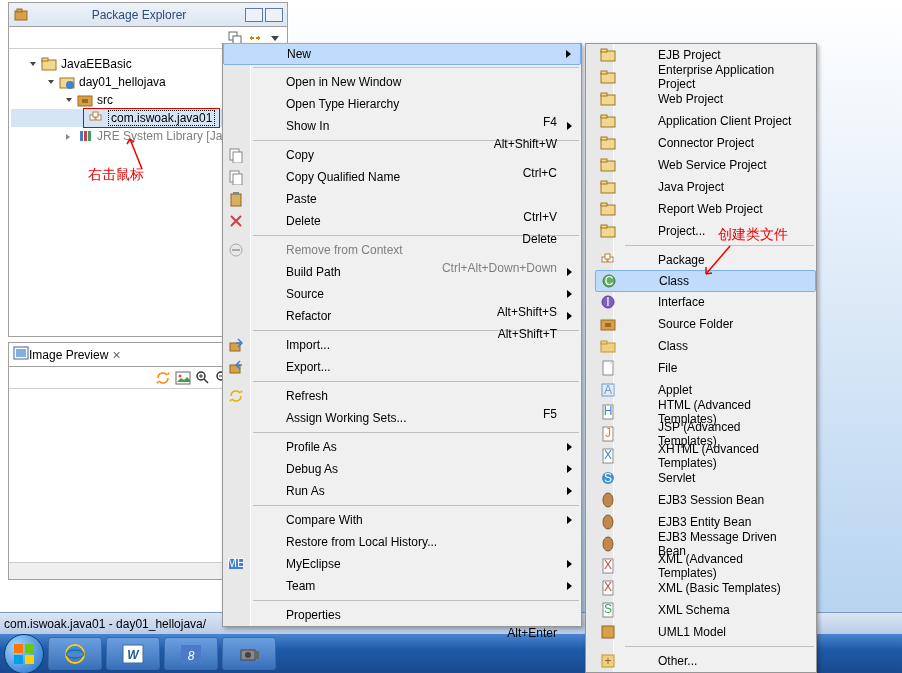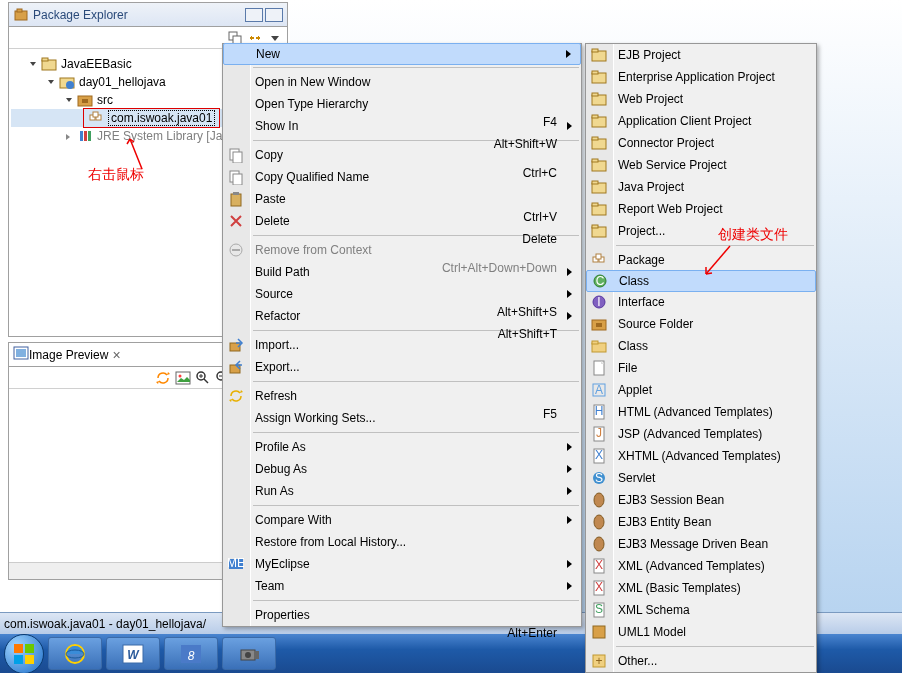--- a/index.html
+++ b/index.html
@@ -3,21 +3,21 @@
 <meta charset="utf-8">
 <style>
 * { margin:0; padding:0; box-sizing:border-box; font-family:"Segoe UI",Tahoma,Arial,sans-serif; font-size:12px; }
 body { width:902px; height:673px; background:#fff; position:relative; overflow:hidden; }
 .panel { background:#fff; border:1px solid #a0a0a0; position:absolute; }
 
 
 .pkg-panel { left:8px; top:2px; width:280px; height:335px; }
 .pkg-header { height:24px; background:linear-gradient(#eef2f8,#dde6f4); border-bottom:1px solid #a0a0a0; display:flex; align-items:center; padding:0 4px; }
 .pkg-header .icon { width:16px; height:16px; margin-right:4px; display:inline-block; }
-.pkg-header .title { flex:1; color:#2a4a7a; }
+.pkg-header .title { flex:1; color:#2a4a7a;text-align:center; }
 .pkg-header .btns { display:flex; gap:2px; }
 .hdr-btn { width:18px; height:14px; border:1px solid #5a7aaa; background:#eef2f8; }
 .pkg-toolbar { height:22px; border-bottom:1px solid #d0d0d0; display:flex; justify-content:flex-end; align-items:center; padding:0 4px; gap:4px; }
 .tb-ico { width:16px; height:16px; display:inline-block; }
 .tree { padding:6px 2px; }
 .tree-row { display:flex; align-items:center; height:18px; white-space:nowrap; }
 .indent { display:inline-block; width:18px; }
 .tw { width:10px; height:10px; margin-right:2px; }
 .tree-row .ico { width:16px; height:16px; margin-right:4px; display:inline-block; }
 .tree-row .lbl { color:#000; }
@@ -40,26 +40,26 @@
 .status { position:absolute; left:0; right:0; top:612px; height:22px; background:linear-gradient(#dce6f4,#b8cce8); border-top:1px solid #7a9ac0; padding-left:4px; display:flex; align-items:center; color:#000; }
 
 
 .taskbar { position:absolute; left:0; right:0; bottom:0; height:39px; background:linear-gradient(#4a85d0,#1e5aa8 40%,#1a4a90); display:flex; align-items:center; }
 .start-orb { width:40px; height:40px; margin-left:4px; border-radius:50%; background:radial-gradient(circle at 30% 30%,#9fd4ff,#1e6ec8); border:1px solid #0a3a70; display:flex; align-items:center; justify-content:center; }
 .task-btn { width:54px; height:33px; margin-left:4px; border:1px solid #3a6aa8; background:linear-gradient(#6aa0e0,#3a70b8); border-radius:3px; display:flex; align-items:center; justify-content:center; }
 
 
 .ctx-menu { position:absolute; background:#f0f0f0; border:1px solid #979797; box-shadow:2px 2px 4px rgba(0,0,0,0.3); }
 .ctx1 { left:222px; top:43px; width:360px; }
-.ctx2 { left:585px; top:43px; width:232px; height:630px; }
+.ctx2 { left:585px; top:43px; width:232px; height:630px;padding-left:9px; }
 .ctx-icon-col { position:absolute; left:0; top:0; bottom:0; width:28px; background:#e8e8e8; border-right:1px solid #fff; }
 .ctx-item { height:22px; display:flex; align-items:center; position:relative; padding-left:32px; padding-right:24px; }
 .ctx-item.hov { background:#c1dbfc; border:1px solid #7ab0f0; border-radius:2px; margin:-1px 0; }
 .ctx-item .mico { position:absolute; left:5px; width:16px; height:16px; }
-.ctx-item .lbl { flex:1; color:#000; }
+.ctx-item .lbl { flex:1; color:#000;margin-left:31px; }
 .ctx-item .shortcut { color:#000;margin-top:36px; }
 .ctx-item .arrow-r { width:6px; height:6px; border-top:4px solid transparent; border-bottom:4px solid transparent; border-left:5px solid #000; position:absolute; right:8px; }
 .ctx-item.disabled .lbl, .ctx-item.disabled .shortcut { color:#808080; }
 .ctx-sep { height:1px; background:#c0c0c0; margin:3px 2px 3px 30px; }
 .new-highlight { border:1px solid #d00; }
 .class-highlight { border:1px solid #d00; }
 .ann-create { position:absolute; left:718px; top:226px; color:#e00; font-size:14px; z-index:100; }
 .ann-arrow2 { position:absolute; left:700px; top:244px; z-index:100; }
 
 

